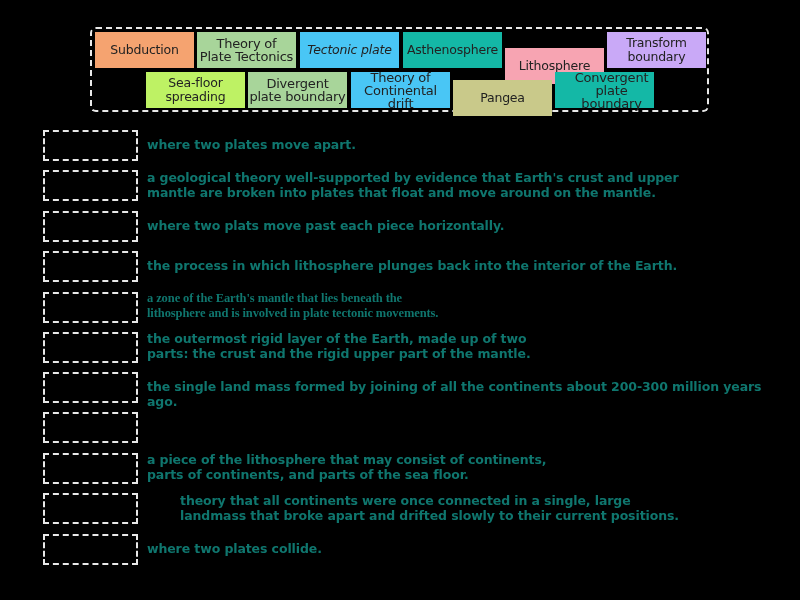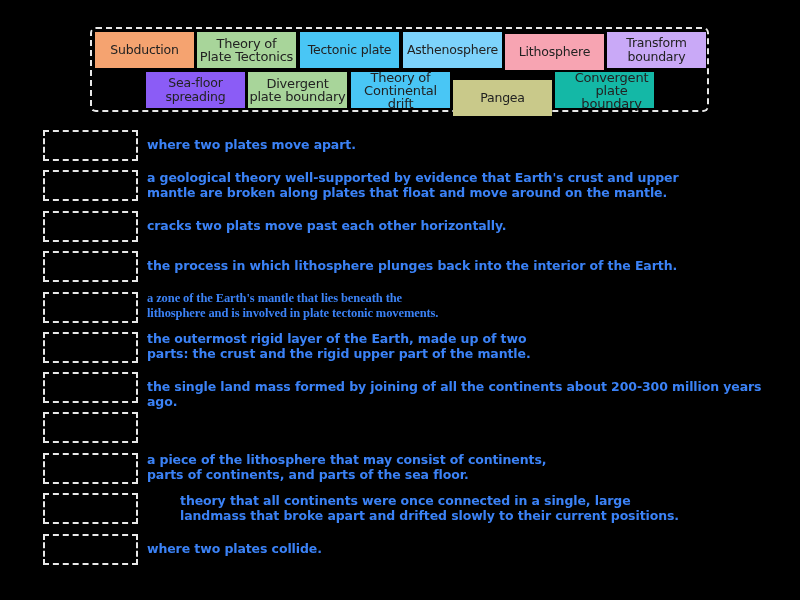--- a/index.html
+++ b/index.html
@@ -47,63 +47,63 @@
       left: 43px;
       width: 95px;
       height: 31px;
       border: 2px dashed #e8e8e8;
       box-sizing: border-box;
     }
     .clue {
       position: absolute;
       left: 147px;
       width: 640px;
-      color: #3b82f6;
+      color: #0f766e;
       font-size: 12.5px;
       line-height: 15px;
       font-weight: bold;
       white-space: pre-line;
       letter-spacing: -0.1px;
     }
   </style>
 </head>
 <body>
 
 <div class="stage">
 
   <div class="tile-bank"></div>
 
   <div class="tile" style="left: 95px; top: 32px; background: rgb(245, 163, 112); white-space: pre-line;"><span>Subduction</span></div>
   <div class="tile small" style="left: 197px; top: 32px; background: rgb(168, 213, 154); white-space: pre-line;"><span>Theory of
 Plate Tectonics</span></div>
-  <div class="tile" style="left: 300px; top: 32px; background: rgb(73, 198, 245); white-space: pre-line;"><span>Tectonic plate</span></div>
-  <div class="tile" style="left: 403px; top: 32px; background: #7dd3fc; white-space: pre-line; text-align: right;"><span>Asthenosphere</span></div>
-  <div class="tile" style="left: 505px; top: 34px; background: rgb(247, 164, 178); white-space: pre-line;"><span>Lithosphere</span></div>
+  <div class="tile" style="left: 300px; top: 32px; background: rgb(73, 198, 245); white-space: pre-line; font-style: italic;"><span>Tectonic plate</span></div>
+  <div class="tile" style="left: 403px; top: 32px; background: #14b8a6; white-space: pre-line; text-align: right;"><span>Asthenosphere</span></div>
+  <div class="tile" style="left: 505px; top: 48px; background: rgb(247, 164, 178); white-space: pre-line;"><span>Lithosphere</span></div>
   <div class="tile" style="left: 607px; top: 32px; background: rgb(201, 169, 247); white-space: pre-line;"><span>Transform
 boundary</span></div>
 
-  <div class="tile" style="left: 146px; top: 72px; background: #8b5cf6; white-space: pre-line;"><span>Sea-floor
+  <div class="tile" style="left: 146px; top: 72px; background: #bef264; white-space: pre-line;"><span>Sea-floor
 spreading</span></div>
   <div class="tile small" style="left: 248px; top: 72px; background: rgb(168, 213, 154); white-space: pre-line;"><span>Divergent
 plate boundary</span></div>
   <div class="tile small" style="left: 351px; top: 72px; background: rgb(73, 198, 245); white-space: pre-line;"><span>Theory of
 Continental drift</span></div>
   <div class="tile" style="left: 453px; top: 80px; background: rgb(201, 201, 138); white-space: pre-line;"><span>Pangea</span></div>
   <div class="tile small" style="left: 555px; top: 72px; background: #14b8a6; white-space: pre-line; padding-left: 14px;"><span>Convergent
 plate boundary</span></div>
 
   <div class="drop-box" style="top:130px;"></div>
   <div class="clue" style="top:137px;">where two plates move apart.</div>
 
   <div class="drop-box" style="top:170px;"></div>
   <div class="clue" style="top:170px;">a geological theory well-supported by evidence that Earth's crust and upper
-mantle are broken along plates that float and move around on the mantle.</div>
+mantle are broken into plates that float and move around on the mantle.</div>
 
   <div class="drop-box" style="top:211px;"></div>
-  <div class="clue" style="top:218px;">cracks two plats move past each other horizontally.</div>
+  <div class="clue" style="top:218px;">where two plats move past each piece horizontally.</div>
 
   <div class="drop-box" style="top:251px;"></div>
   <div class="clue" style="top:258px;">the process in which lithosphere plunges back into the interior of the Earth.</div>
 
   <div class="drop-box" style="top:292px;"></div>
   <div class="clue" style="top:291px;font-family:Liberation Serif, serif;">a zone of the Earth's mantle that lies beneath the
 lithosphere and is involved in plate tectonic movements.</div>
 
   <div class="drop-box" style="top:332px;"></div>
   <div class="clue" style="top:331px;">the outermost rigid layer of the Earth, made up of two

